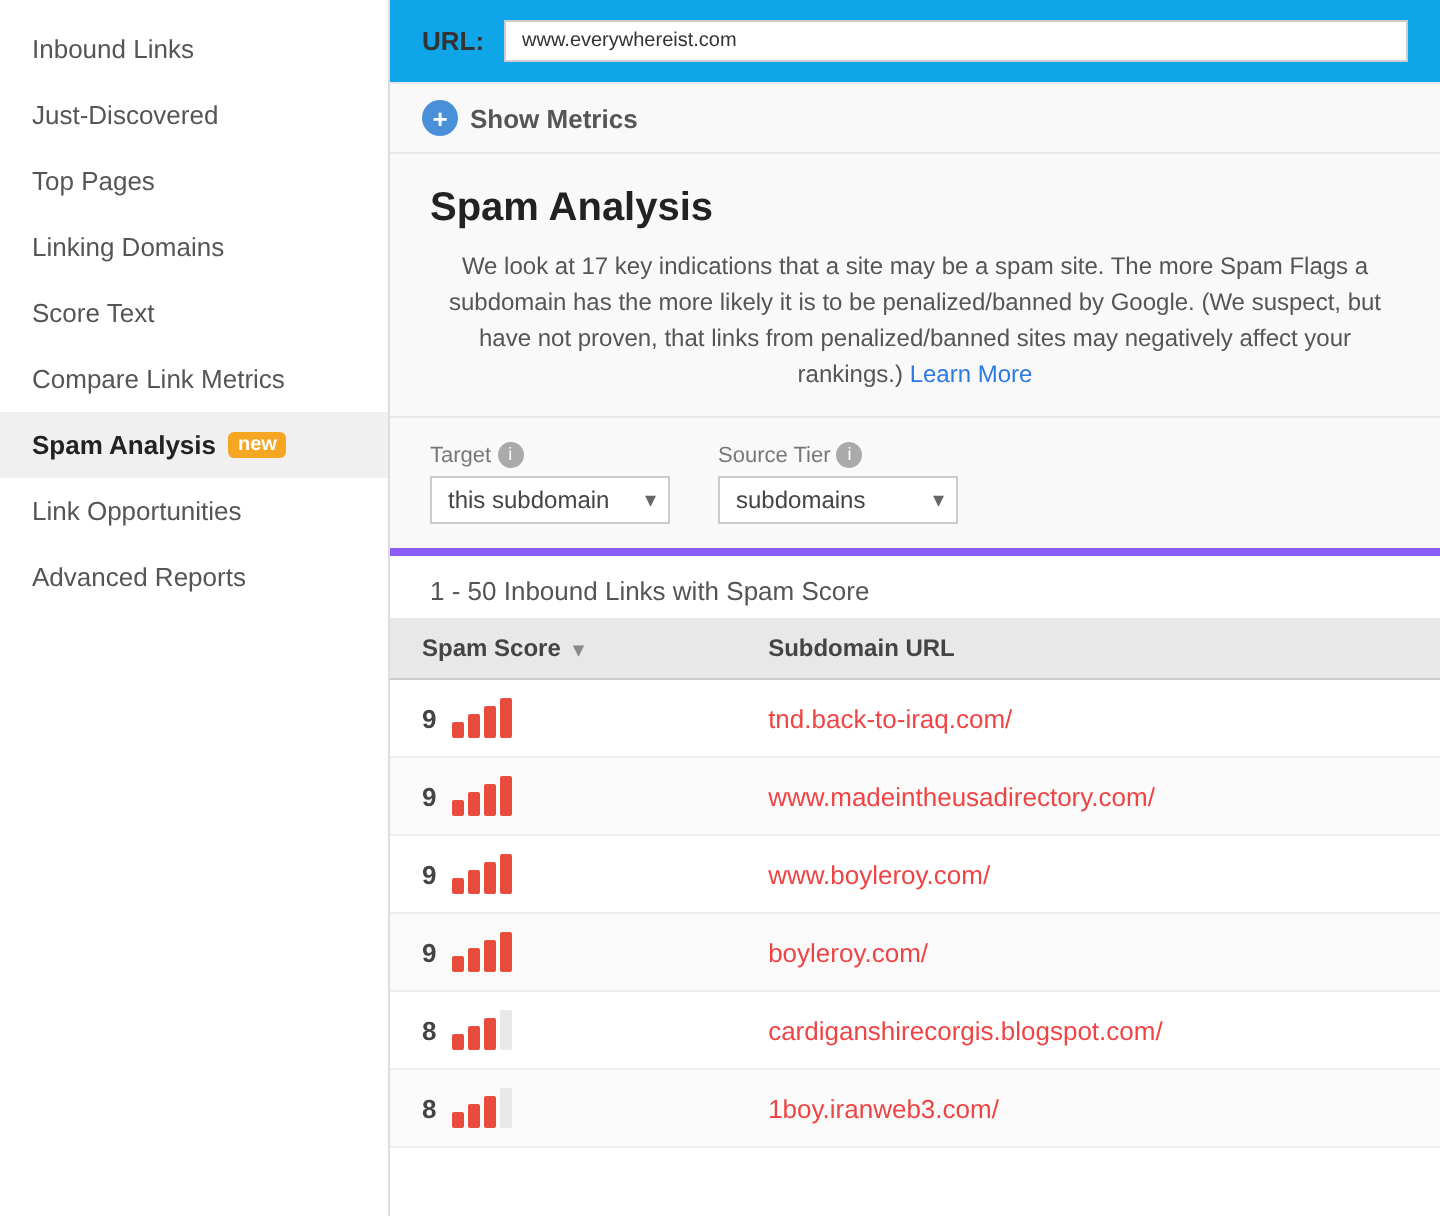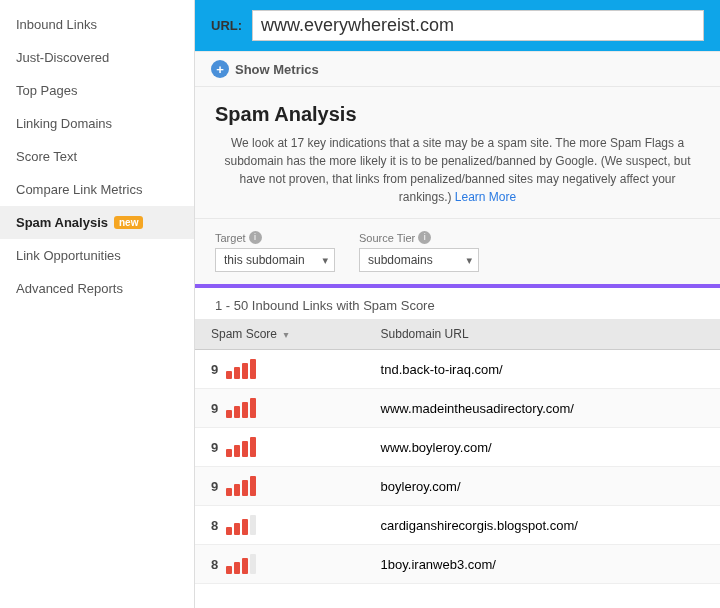--- a/index.html
+++ b/index.html
@@ -64,21 +64,21 @@
     }
     .url-label {
       font-weight: bold;
       font-size: 13px;
       color: #333;
     }
     .url-input {
       flex: 1;
       border: 1px solid #ccc;
       padding: 4px 8px;
-      font-size: 18px;
+      font-size: 10px;
       color: #333;
       background: #fff;
     }
 
     
     .show-metrics-bar {
       padding: 8px 16px;
       background: #f9f9f9;
       border-bottom: 1px solid #e8e8e8;
       display: flex;
@@ -207,21 +207,21 @@
       border-collapse: collapse;
     }
     .spam-table thead tr {
       background: #e8e8e8;
     }
     .spam-table th {
       padding: 8px 16px;
       text-align: left;
       font-size: 12px;
       color: #444;
-      font-weight: normal;
+      font-weight: bold;
       border-bottom: 1px solid #ccc;
     }
     .spam-table th .sort-icon {
       color: #888;
       font-size: 10px;
       margin-left: 3px;
     }
     .spam-table tbody tr {
       background: #fff;
       border-bottom: 1px solid #eee;
@@ -235,21 +235,21 @@
       vertical-align: middle;
     }
     .spam-score-cell {
       display: flex;
       align-items: center;
       gap: 8px;
       color: #444;
       font-weight: bold;
     }
     .url-link {
-      color: #000000;
+      color: #ef4444;
       text-decoration: none;
       font-size: 13px;
     }
 
     
     .spam-bars {
       display: flex;
       align-items: flex-end;
       gap: 2px;
       height: 20px;

